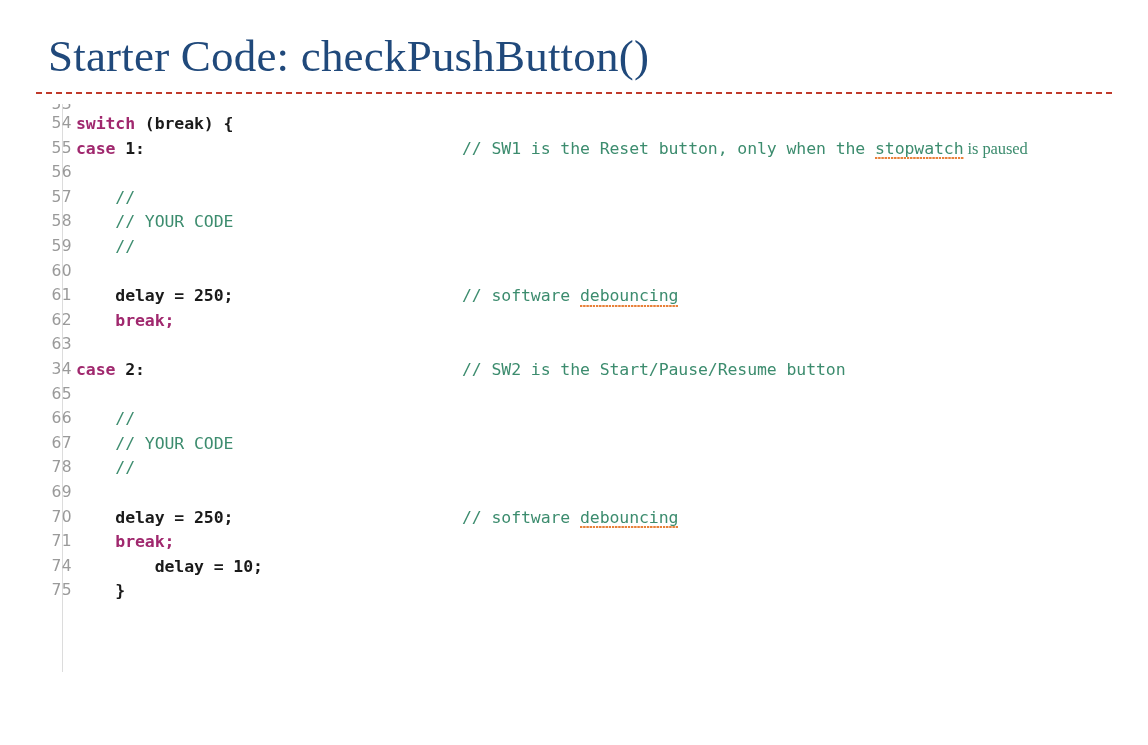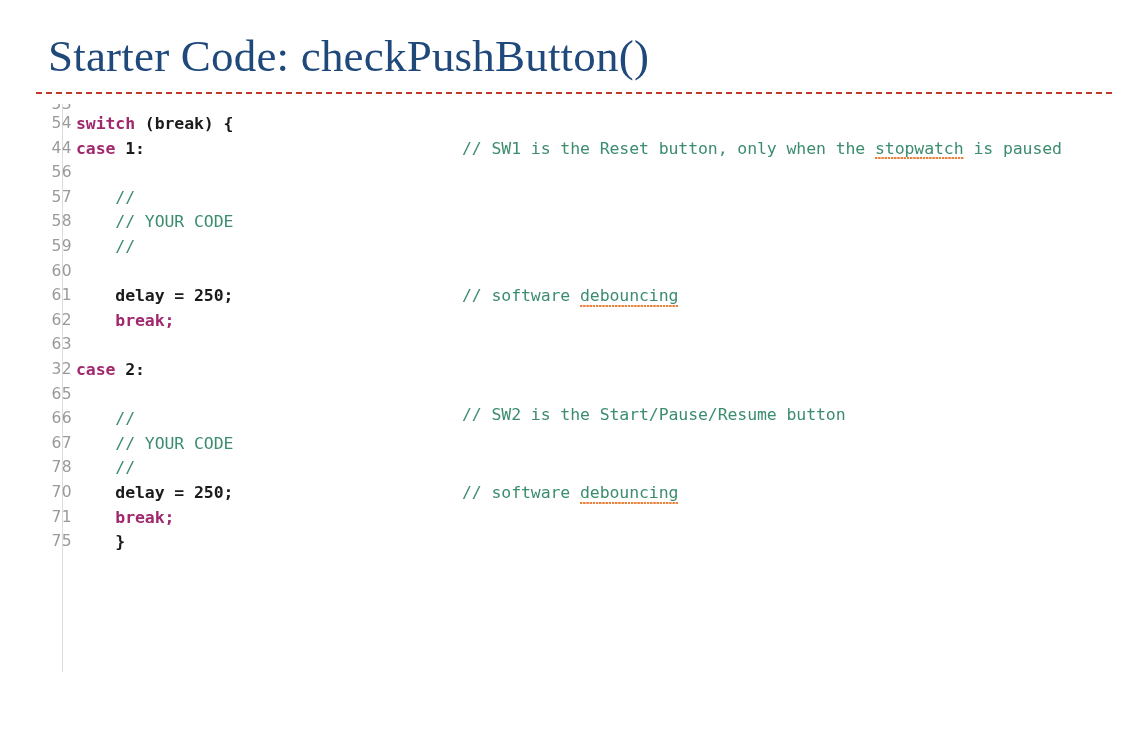--- a/index.html
+++ b/index.html
@@ -130,23 +130,23 @@
   <div class="code-line clipped">
     <span class="ln">53</span>
   </div>
 
   <div class="code-line">
     <span class="ln">54</span>
     <span class="src" style="white-space: pre;"><span class="kw" style="white-space: pre;">switch</span><span class="pl" style="white-space: pre;"> (</span><span class="id" style="white-space: pre;">break</span><span class="pl" style="white-space: pre;">) {</span></span>
   </div>
 
   <div class="code-line">
-    <span class="ln">44</span>
+    <span class="ln">55</span>
     <span class="src" style="white-space: pre;"><span class="kw" style="white-space: pre;">case</span><span class="pl" style="white-space: pre;"> </span><span class="num" style="white-space: pre;">1</span><span class="pl" style="white-space: pre;">:</span></span>
-    <span class="cmt" style="white-space: pre;"><span style="white-space: pre;">// SW1 is the Reset button, only when the </span><span class="misspell" style="white-space: pre; margin-top: 40px;">stopwatch</span><span style="white-space: pre;"> is paused</span></span>
+    <span class="cmt" style="white-space: pre;"><span style="white-space: pre;">// SW1 is the Reset button, only when the </span><span class="misspell" style="white-space: pre; margin-top: 40px;">stopwatch</span><span style="white-space: pre; font-family: Liberation Serif, serif;"> is paused</span></span>
   </div>
 
   <div class="code-line">
     <span class="ln">56</span>
   </div>
 
   <div class="code-line">
     <span class="ln">57</span>
     <span class="src cmt" style="color: rgb(60, 140, 110); left: 76px; white-space: pre;">    //</span>
   </div>
@@ -174,23 +174,23 @@
   <div class="code-line">
     <span class="ln">62</span>
     <span class="src" style="white-space: pre;"><span class="pl" style="white-space: pre;">    </span><span class="kw" style="white-space: pre;">break</span><span class="kw" style="white-space: pre;">;</span></span>
   </div>
 
   <div class="code-line">
     <span class="ln">63</span>
   </div>
 
   <div class="code-line">
-    <span class="ln">32</span>
+    <span class="ln">34</span>
     <span class="src" style="white-space: pre;"><span class="kw" style="white-space: pre;">case</span><span class="pl" style="white-space: pre;"> </span><span class="num" style="white-space: pre;">2</span><span class="pl" style="white-space: pre;">:</span></span>
-    <span class="cmt" style="white-space: pre; margin-top: 45px;">// SW2 is the Start/Pause/Resume button</span>
+    <span class="cmt" style="white-space: pre;">// SW2 is the Start/Pause/Resume button</span>
   </div>
 
   <div class="code-line">
     <span class="ln">65</span>
   </div>
 
   <div class="code-line">
     <span class="ln">66</span>
     <span class="src" style="color: rgb(60, 140, 110); white-space: pre;">    //</span>
   </div>
@@ -198,32 +198,39 @@
   <div class="code-line">
     <span class="ln">67</span>
     <span class="src" style="color: rgb(60, 140, 110); white-space: pre;">    // YOUR CODE</span>
   </div>
 
   <div class="code-line">
     <span class="ln">78</span>
     <span class="src" style="color: rgb(60, 140, 110); white-space: pre;">    //</span>
   </div>
 
+  <div class="code-line">
+    <span class="ln">69</span>
+  </div>
 
   <div class="code-line">
     <span class="ln">70</span>
     <span class="src" style="white-space: pre;"><span class="pl" style="white-space: pre;">    </span><span class="id" style="white-space: pre;">delay</span><span class="pl" style="white-space: pre;"> = </span><span class="num" style="white-space: pre;">250</span><span class="pl" style="white-space: pre;">;</span></span>
     <span class="cmt" style="white-space: pre;"><span style="white-space: pre;">// software </span><span class="misspell" style="white-space: pre;">debouncing</span></span>
   </div>
 
   <div class="code-line">
     <span class="ln">71</span>
     <span class="src" style="white-space: pre;"><span class="pl" style="white-space: pre;">    </span><span class="kw" style="white-space: pre;">break</span><span class="kw" style="white-space: pre;">;</span></span>
   </div>
 
 
 
+  <div class="code-line">
+    <span class="ln">74</span>
+    <span class="src" style="white-space: pre;"><span class="pl" style="white-space: pre;">        </span><span class="id" style="white-space: pre;">delay</span><span class="pl" style="white-space: pre;"> = </span><span class="num" style="white-space: pre;">10</span><span class="pl" style="white-space: pre;">;</span></span>
+  </div>
 
   <div class="code-line">
     <span class="ln">75</span>
     <span class="src" style="white-space: pre;"><span class="pl" style="white-space: pre;">    }</span></span>
   </div>
 </div>
 
 </body></html>

